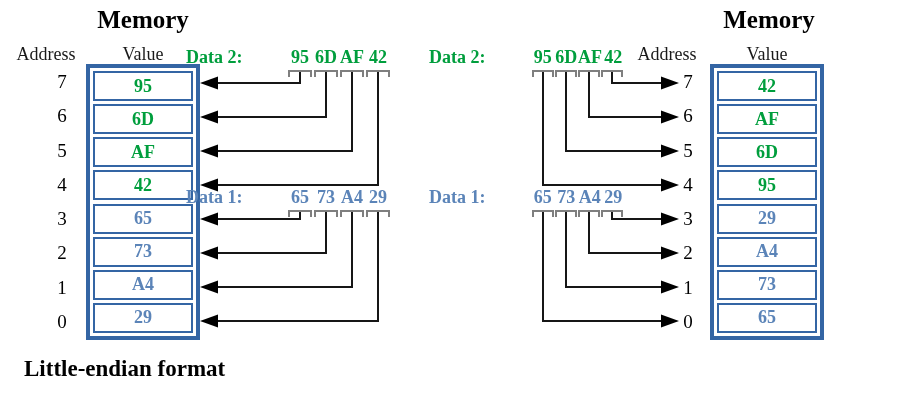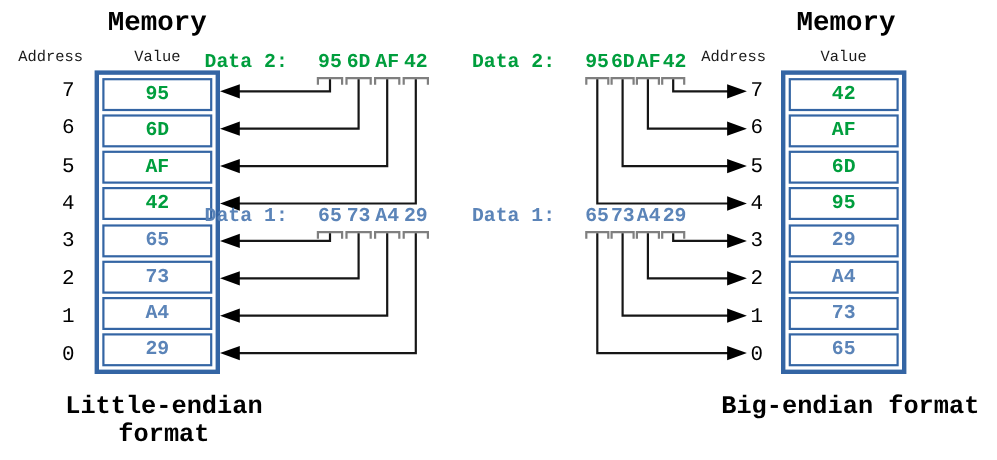--- a/index.html
+++ b/index.html
@@ -1,21 +1,21 @@
 <!DOCTYPE html>
 <html style="--data2-color: #009e3d; --data1-color: #5b84b8; --border-color: #3465a4; --bracket-color: #7f7f7f;"><head>
 <meta charset="utf-8">
 <style>
   html,body{margin:0;padding:0;background:#fff;}
   #stage{position:relative;width:906px;height:418px;background:#fff;
-         font-family:Liberation Mono, monospace;overflow:hidden;}
+         font-family:Liberation Serif, serif;overflow:hidden;}
   .abs{position:absolute;}
   .title{font-size:25px;font-weight:bold;color:#000;text-align:center;}
-  .hdr{font-size:14px;color:#1a1a1a;text-align:center;}
-  .caption{font-size:23px;font-weight:bold;color:#000;text-align:center;}
+  .hdr{font-size:18px;color:#1a1a1a;text-align:center;}
+  .caption{font-size:23px;font-weight:bold;color:#000;text-align:left;}
   .mem-box{box-sizing:border-box;border:4px solid var(--border-color);
            display:flex;flex-direction:column;justify-content:space-between;
            padding:3px;background:#fff;}
   .mem-cell{box-sizing:border-box;height:30px;border:2px solid var(--border-color);
             display:flex;align-items:center;justify-content:center;
             font-size:18px;font-weight:bold;background:#fff;}
   .addr-col{display:flex;flex-direction:column;justify-content:space-between;
             padding:3px 0;box-sizing:border-box;}
   .addr-cell{height:30px;display:flex;align-items:center;justify-content:center;
              font-size:19px;color:#000;}
@@ -178,15 +178,14 @@
     <span class="pair pair-r">42</span>
   </div>
   <div class="abs dlabel dprefix" style="left:429px;top:187px;width:100px;" data-group="data1">Data 1:</div>
   <div class="abs dlabel pairs" style="left:531px;top:187px;" data-group="data1">
     <span class="pair pair-r">65</span>
     <span class="pair pair-r">73</span>
     <span class="pair pair-r">A4</span>
     <span class="pair pair-r">29</span>
   </div>
 
-  <div class="abs caption" style="left:648px;top:356px;width:250px;">Big-endian format</div>
 
 </div>
 
 </body></html>

